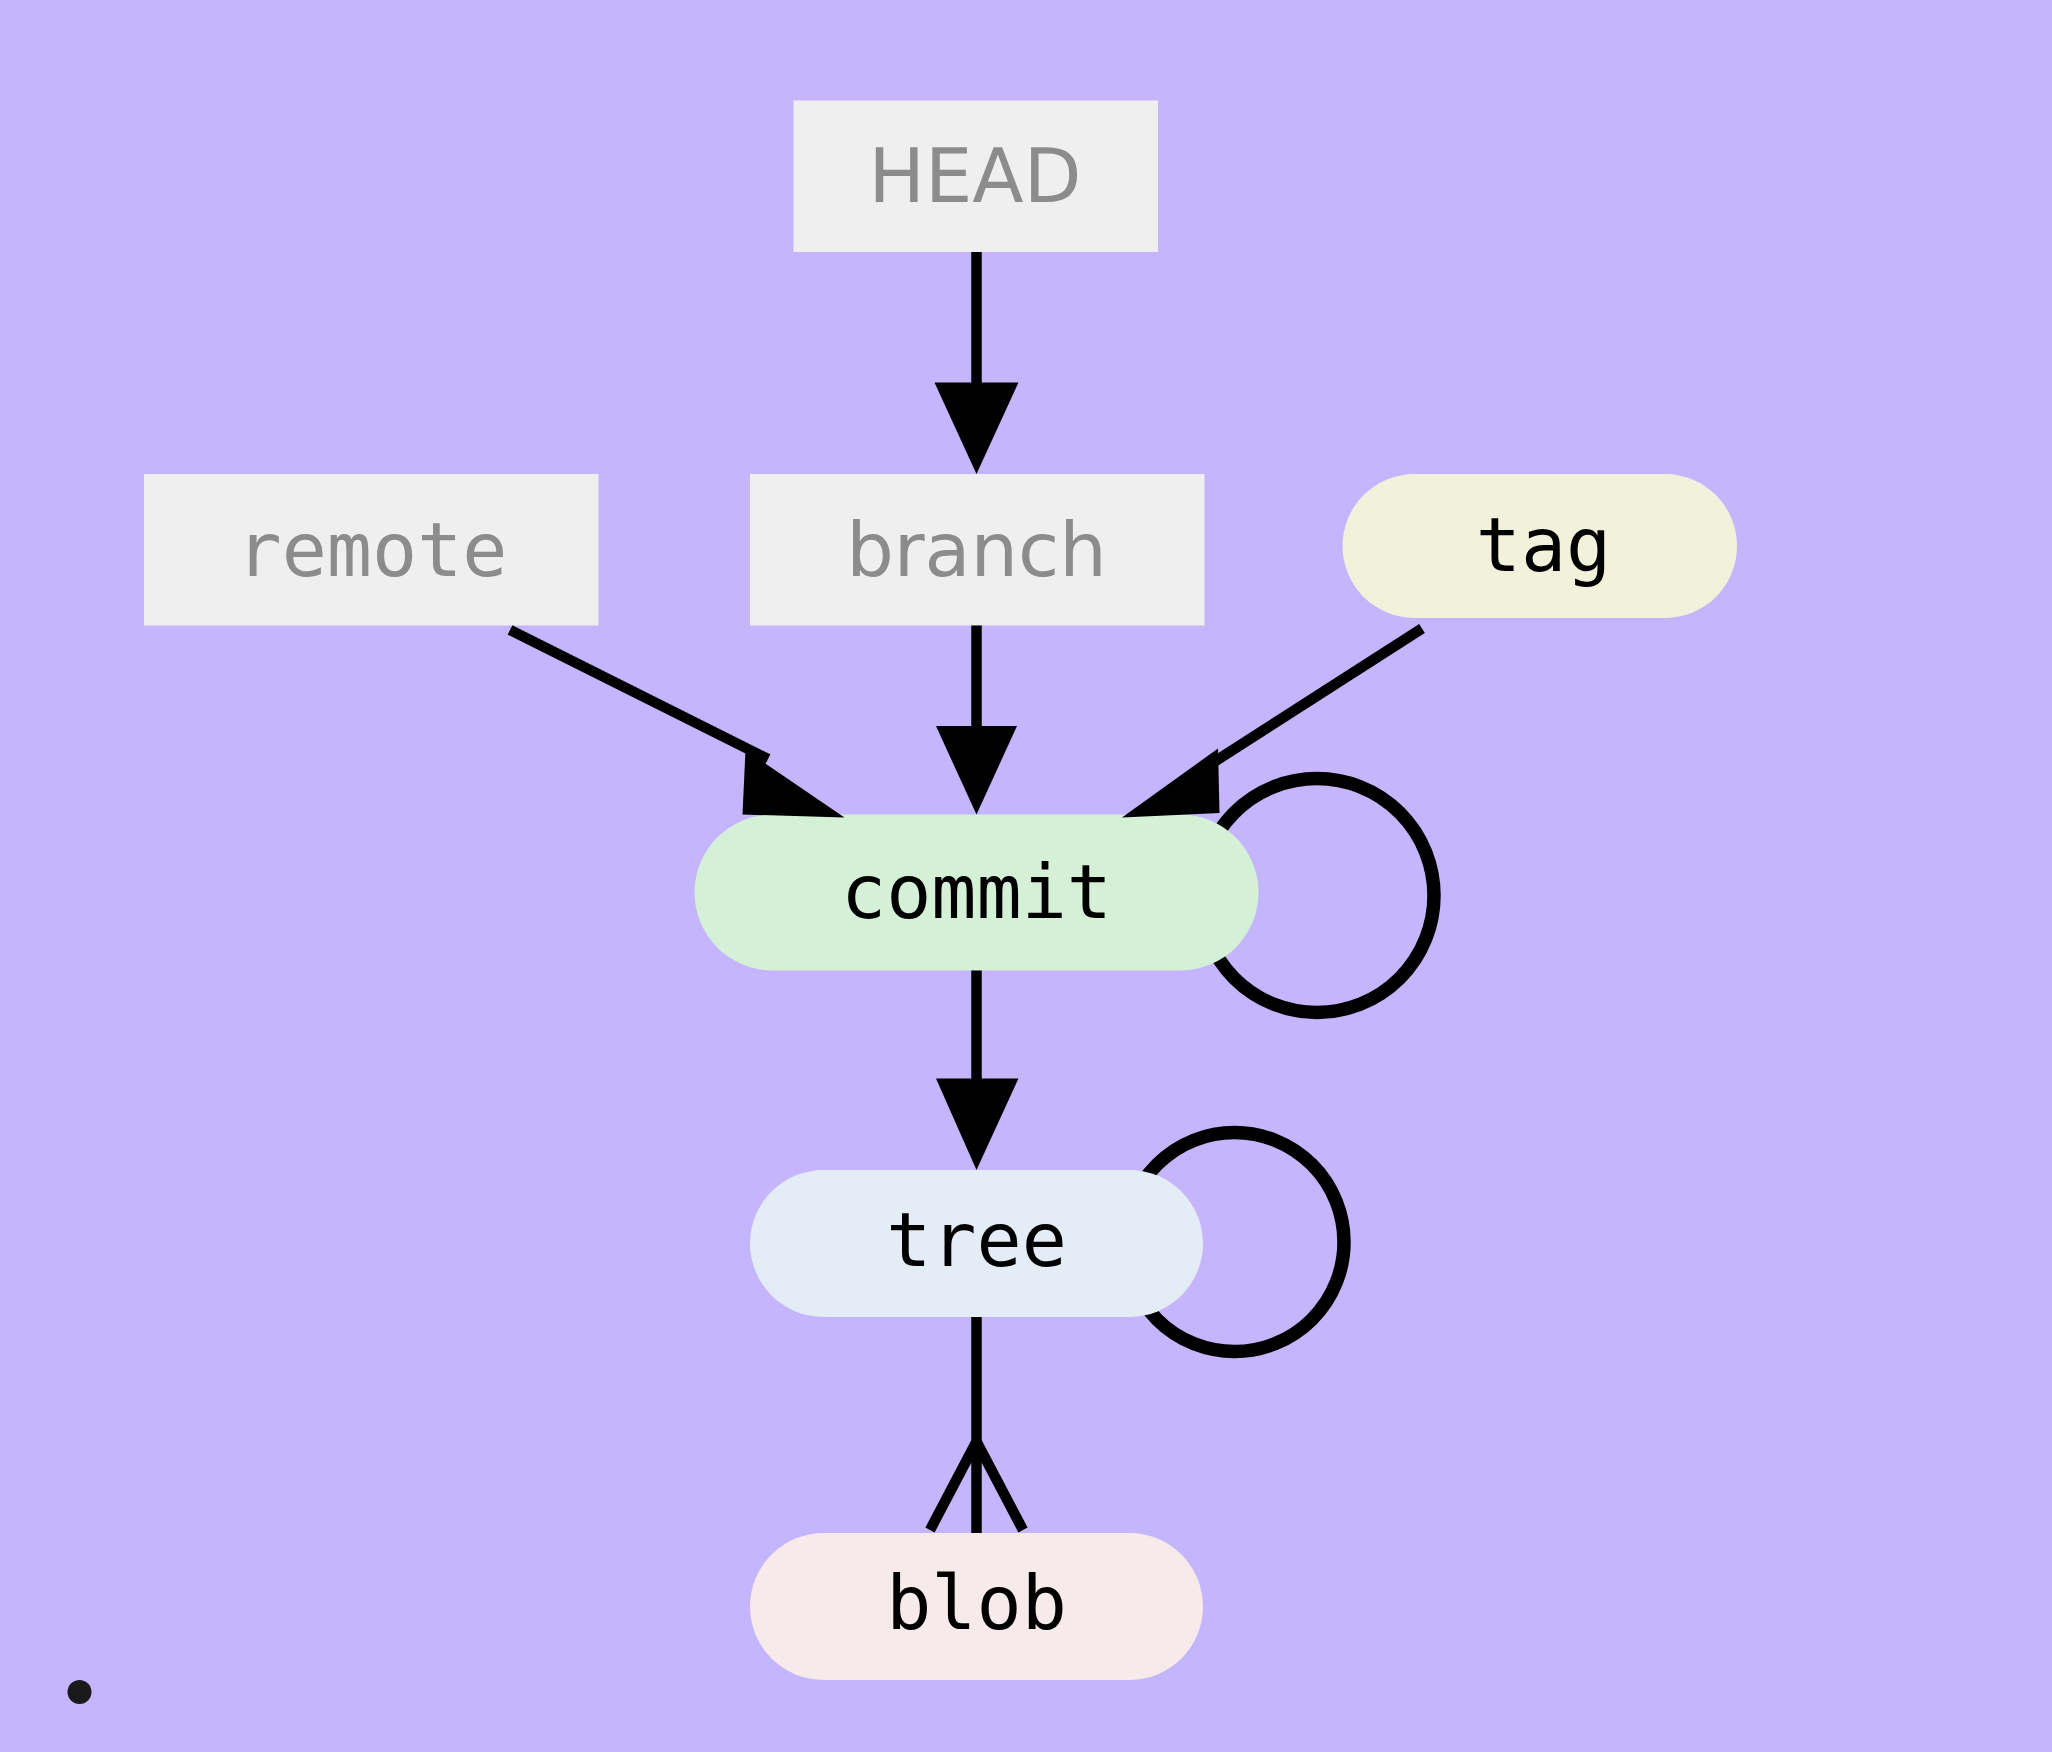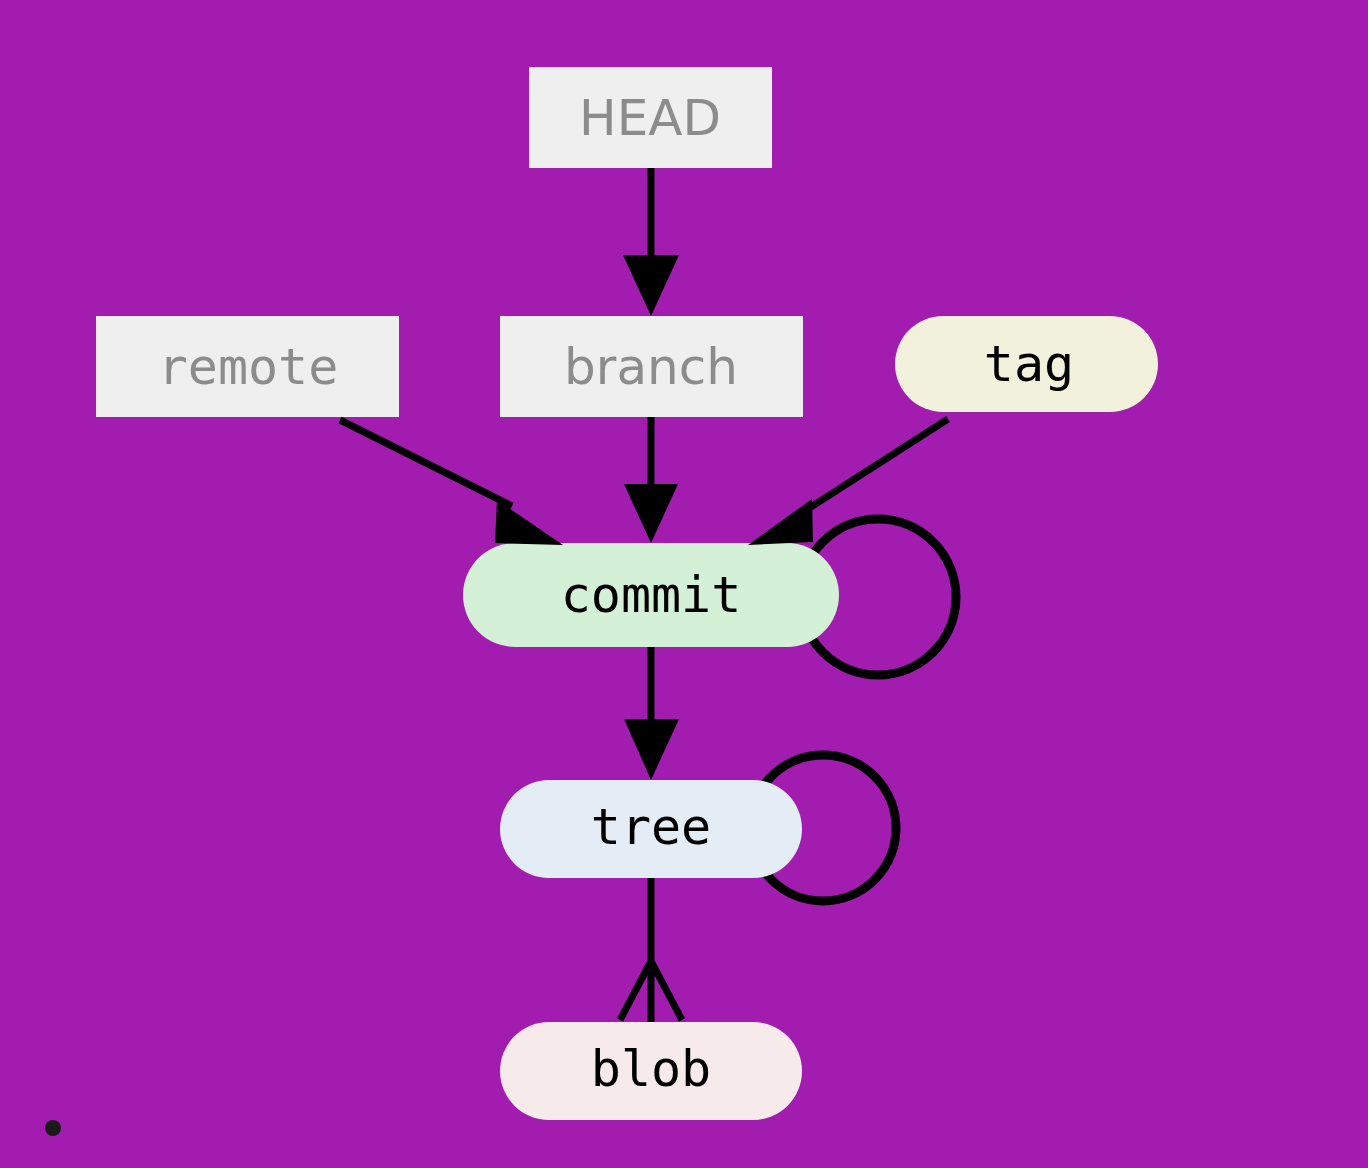--- a/index.html
+++ b/index.html
@@ -10,21 +10,21 @@
   body {
     width: 1368px;
     height: 1168px;
     font-family: "Liberation Sans", sans-serif;
     overflow: hidden;
   }
   #diagram-root {
     position: relative;
     width: 1368px;
     height: 1168px;
-    background: #a21caf;
+    background: #c4b5fd;
   }
   svg#git-object-graph {
     display: block;
     width: 1368px;
     height: 1168px;
   }
   .node-label-mono {
     font-family: "DejaVu Sans Mono", "Liberation Mono", monospace;
     font-size: 50px;
     dominant-baseline: middle;

